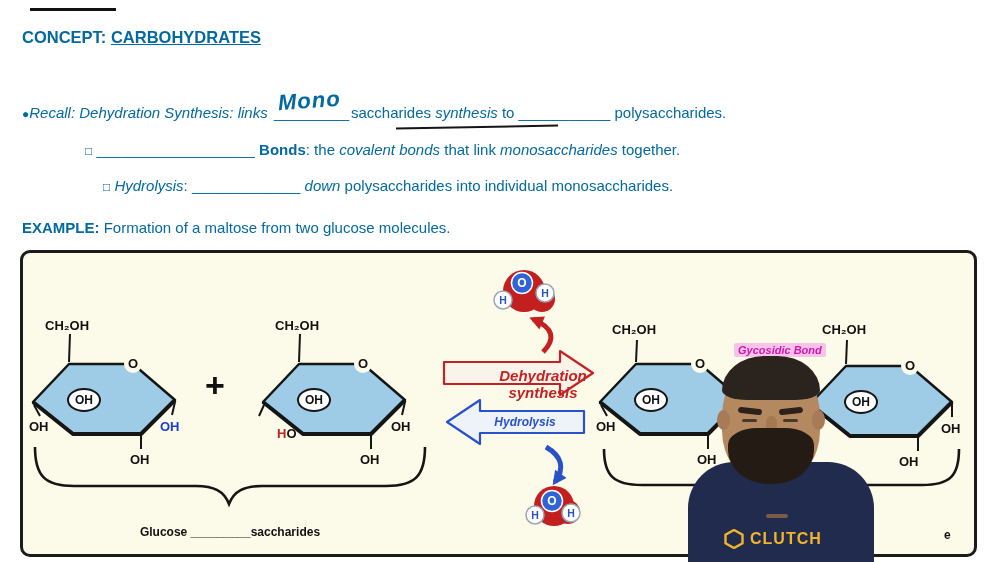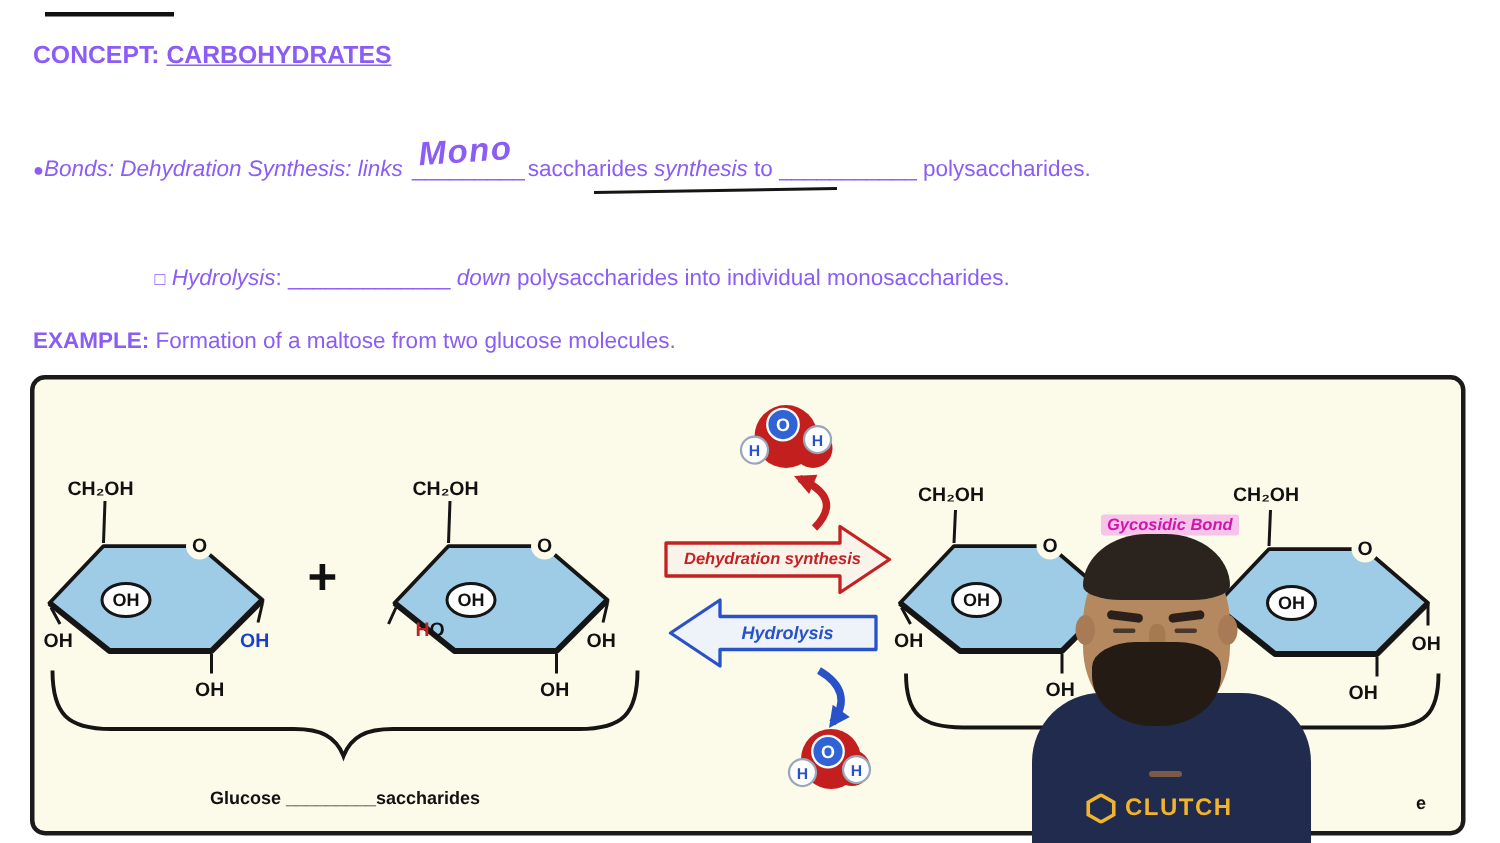--- a/index.html
+++ b/index.html
@@ -1,35 +1,35 @@
 <!DOCTYPE html>
 <html><head>
 <meta charset="utf-8">
 <style>
   html,body{margin:0;padding:0;background:#fff;}
   .stage{position:relative;width:1000px;height:562px;overflow:hidden;
          font-family:"Liberation Sans",sans-serif;color:#111;background:#fff;}
   .b{font-weight:bold;}
   .i{font-style:italic;}
   .u{text-decoration:underline;}
-  .line{position:absolute;left:22px;font-size:15px;white-space:nowrap;color:#8b5cf6;}
+  .line{position:absolute;left:22px;font-size:15px;white-space:nowrap;color:#0369a1;}
   .blank-hand{position:relative;display:inline-block;margin:0 2px;}
   .hand{position:absolute;left:4px;top:-16px;font-size:22px;font-style:italic;font-weight:600;
         transform:rotate(-4deg);letter-spacing:1px;}
   .hand-underline{position:absolute;background:#151515;height:2px;transform:rotate(-1deg);}
   .corner-line{position:absolute;left:30px;top:8px;width:86px;height:3px;background:#111;}
   .example-box{position:absolute;left:20px;top:250px;width:951px;height:301px;
                background:#fcfae8;border:3px solid #1b1b1b;border-radius:10px;}
   .dsvg{position:absolute;left:0;top:0;width:1000px;height:562px;z-index:10;pointer-events:none;}
   .mlbl{position:absolute;font-weight:bold;font-size:13px;color:#111;white-space:nowrap;z-index:20;}
   .blue{color:#1a3fd0;}
   .red{color:#c42222;}
   .plus{position:absolute;left:205px;top:366px;font-size:34px;font-weight:bold;z-index:20;}
   .arrow-label{position:absolute;z-index:20;text-align:center;font-weight:bold;font-style:italic;}
-  .dehyd-label{left:444px;top:367px;width:142px;font-size:11px;color:#c42222;}
+  .dehyd-label{left:472px;top:367px;width:142px;font-size:15px;color:#c42222;}
   .hydro-label{left:470px;top:415px;width:110px;font-size:12px;color:#2a52c8;}
   .glyco-label{position:absolute;left:734px;top:343px;z-index:20;font-size:11px;font-weight:bold;
                font-style:italic;color:#cf17ad;background:#f7c3e9;padding:1px 4px;border-radius:2px;}
   .caption{position:absolute;z-index:20;font-size:12px;font-weight:bold;white-space:nowrap;}
   
   .instructor{position:absolute;left:688px;top:356px;width:186px;height:206px;z-index:30;}
   .torso{position:absolute;left:0;top:106px;width:186px;height:100px;background:#202b4d;
          border-radius:46px 46px 0 0;}
   .neck{position:absolute;left:76px;top:92px;width:34px;height:22px;background:#a87b56;}
   .head{position:absolute;left:34px;top:0;width:98px;height:128px;}
@@ -59,25 +59,30 @@
 
   <div class="corner-line"></div>
 
   <div class="line b" style="top:28px;font-size:16.5px;">
     <span>CONCEPT:</span>
     <span class="u">CARBOHYDRATES</span>
   </div>
 
 
   <div class="line" style="top:104px;">
-    <span style="font-size:12px;">●</span><span class="i">Bonds: </span><span class="i">Dehydration Synthesis: links</span>
+    <span style="font-size:12px;">●</span><span class="i">Recall: </span><span class="i">Dehydration Synthesis: links</span>
     <span class="blank-hand"><span>_________</span><span class="hand">Mono</span></span><span>saccharides </span><span class="i">synthesis</span><span> to </span><span>___________</span><span> polysaccharides.</span>
   </div>
   <div class="hand-underline" style="left:396px;top:126px;width:162px;"></div>
 
+  <div class="line" style="top:141px;left:85px;">
+    <span style="font-size:12px;">□</span>
+    <span>___________________</span>
+    <span class="b">Bonds</span><span>: the </span><span class="i">covalent bonds</span><span> that link </span><span class="i">monosaccharides</span><span> together.</span>
+  </div>
 
   <div class="line" style="top:177px;left:103px;">
     <span style="font-size:12px;">□</span>
     <span class="i">Hydrolysis</span><span>: </span><span>_____________</span><span class="i"> down </span><span>polysaccharides into individual monosaccharides.</span>
   </div>
 
   <div class="line" style="top:219px;">
     <span class="b">EXAMPLE:</span><span> Formation of a maltose from two glucose molecules.</span>
   </div>
 
@@ -172,21 +177,21 @@
   </svg>
 
   <div class="mlbl" style="left:45px;top:318px;">CH₂OH</div>
   <div class="mlbl" style="left:275px;top:318px;">CH₂OH</div>
   <div class="mlbl" style="left:612px;top:322px;">CH₂OH</div>
   <div class="mlbl" style="left:822px;top:322px;">CH₂OH</div>
 
   <div class="mlbl" style="left:29px;top:419px;">OH</div>
   <div class="mlbl blue" style="left:160px;top:419px;">OH</div>
   <div class="mlbl" style="left:130px;top:452px;">OH</div>
-  <div class="mlbl" style="left:244px;top:412px;padding-left:33px;"><span class="red">H</span><span>O</span></div>
+  <div class="mlbl" style="left:244px;top:426px;padding-left:33px;"><span class="red">H</span><span>O</span></div>
   <div class="mlbl" style="left:391px;top:419px;">OH</div>
   <div class="mlbl" style="left:360px;top:452px;">OH</div>
   <div class="mlbl" style="left:596px;top:419px;">OH</div>
   <div class="mlbl" style="left:697px;top:452px;">OH</div>
   <div class="mlbl" style="left:941px;top:421px;">OH</div>
   <div class="mlbl" style="left:899px;top:454px;">OH</div>
 
   <div class="plus">+</div>
 
   <div class="arrow-label dehyd-label">Dehydration synthesis</div>

